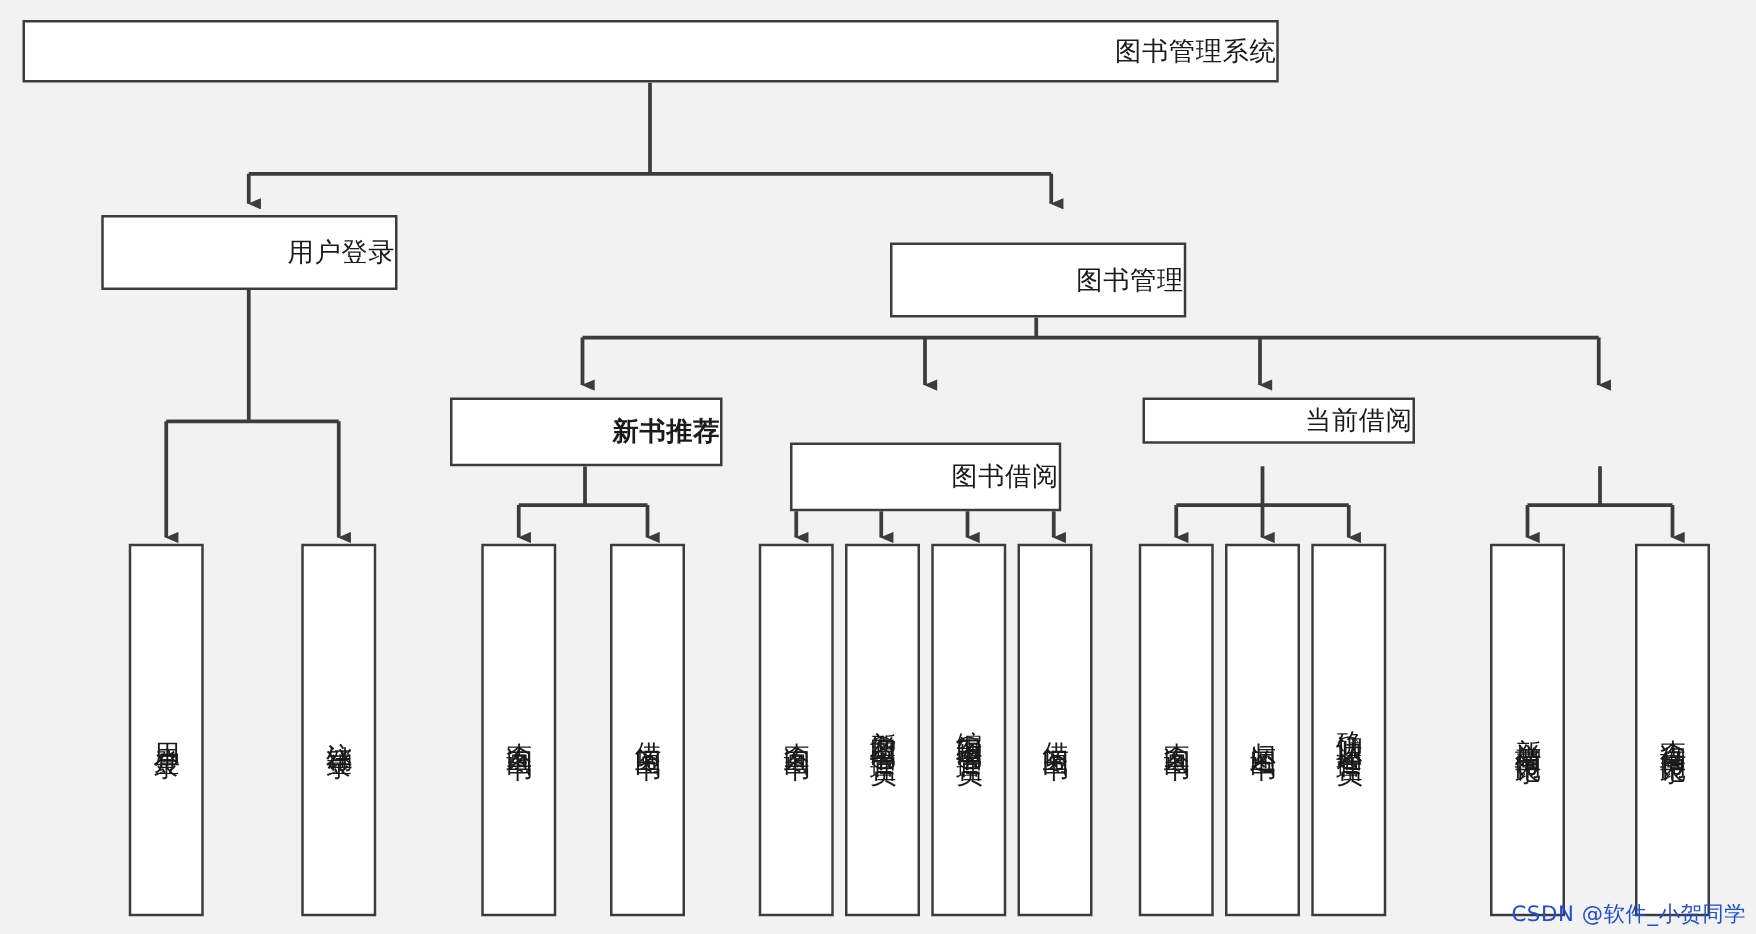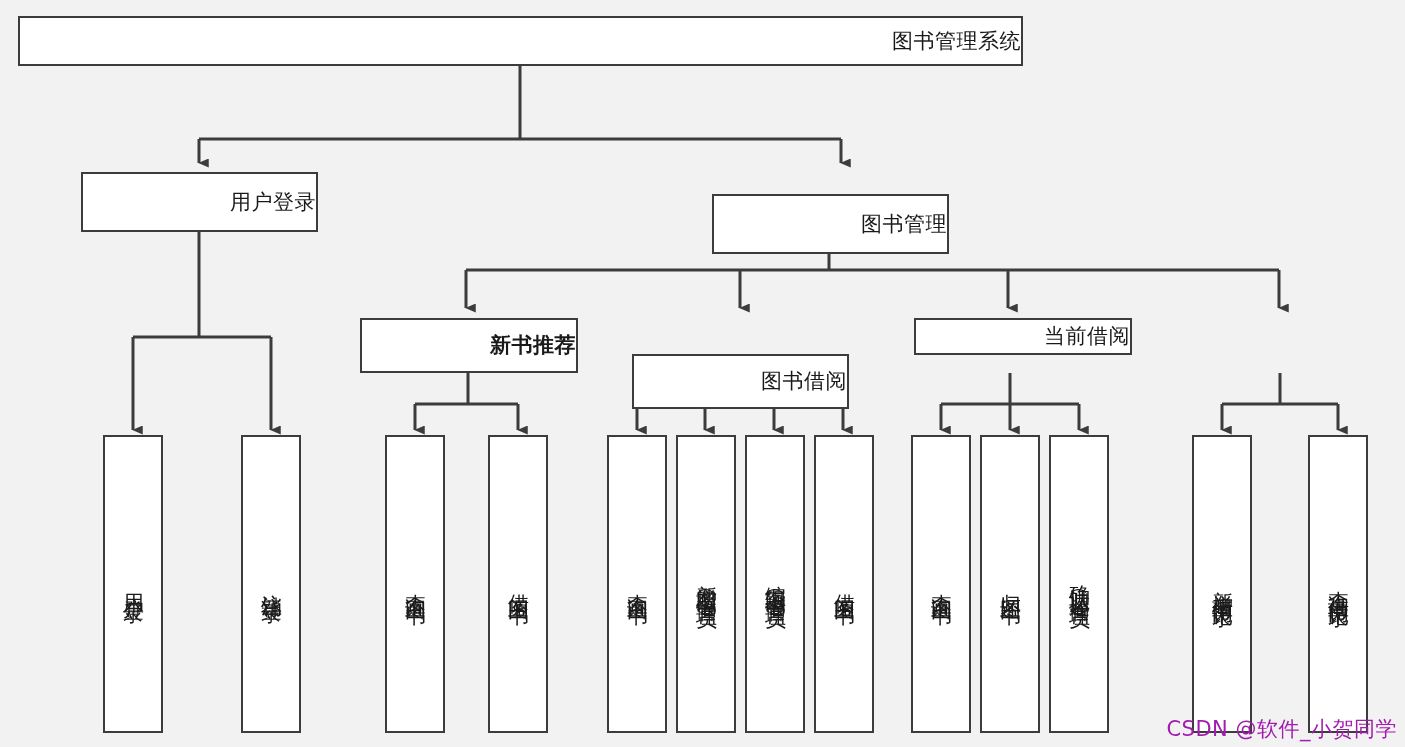--- a/index.html
+++ b/index.html
@@ -62,22 +62,22 @@
     font-size: 21px;
     line-height: 1;
     letter-spacing: 3.5px;
     white-space: nowrap;
     max-height: 100%;
   }
   .watermark {
     position: absolute;
     right: 8px;
     bottom: 4px;
-    font-size: 21px;
-    color: #a21caf;
+    font-size: 17px;
+    color: #1d4ed8;
     letter-spacing: 0.5px;
     z-index: 3;
     white-space: nowrap;
   }
 </style>
 </head>
 <body>
 
 <div id="diagram">
 

